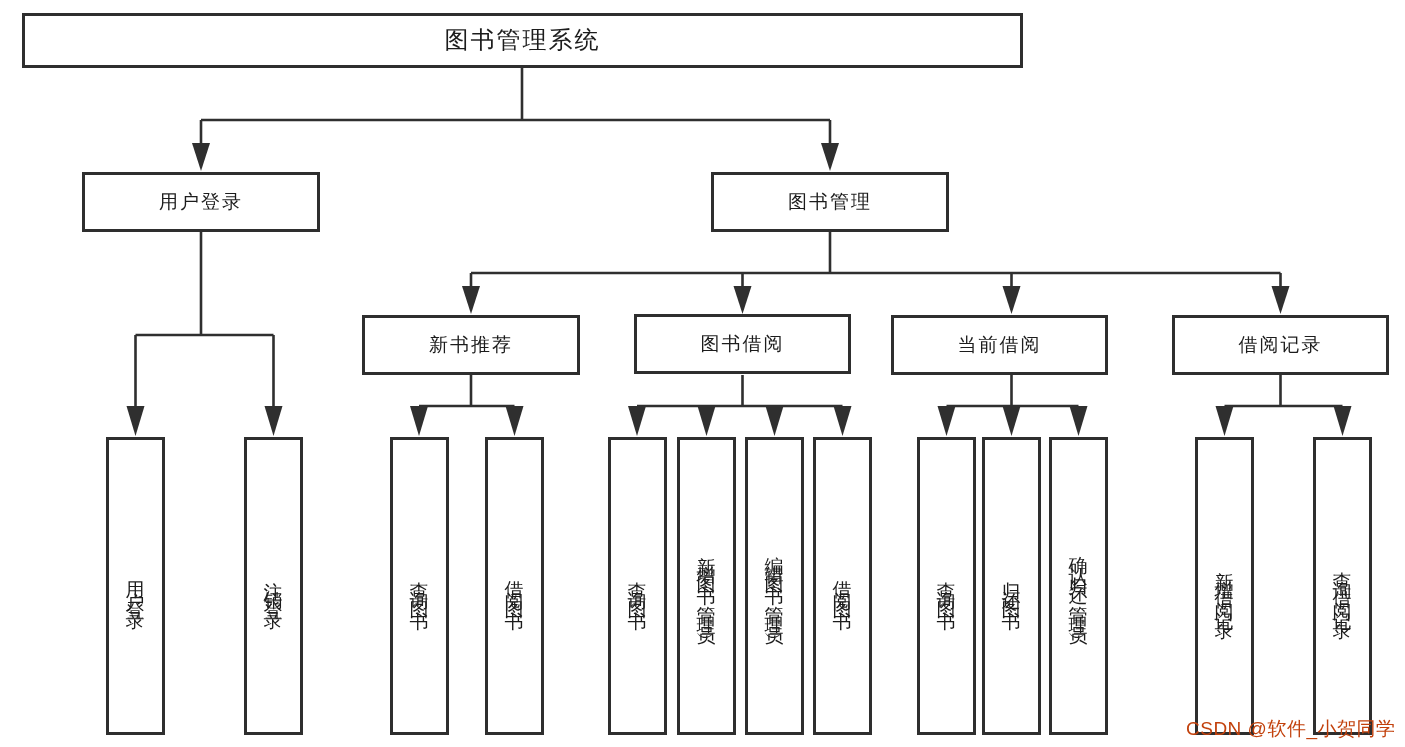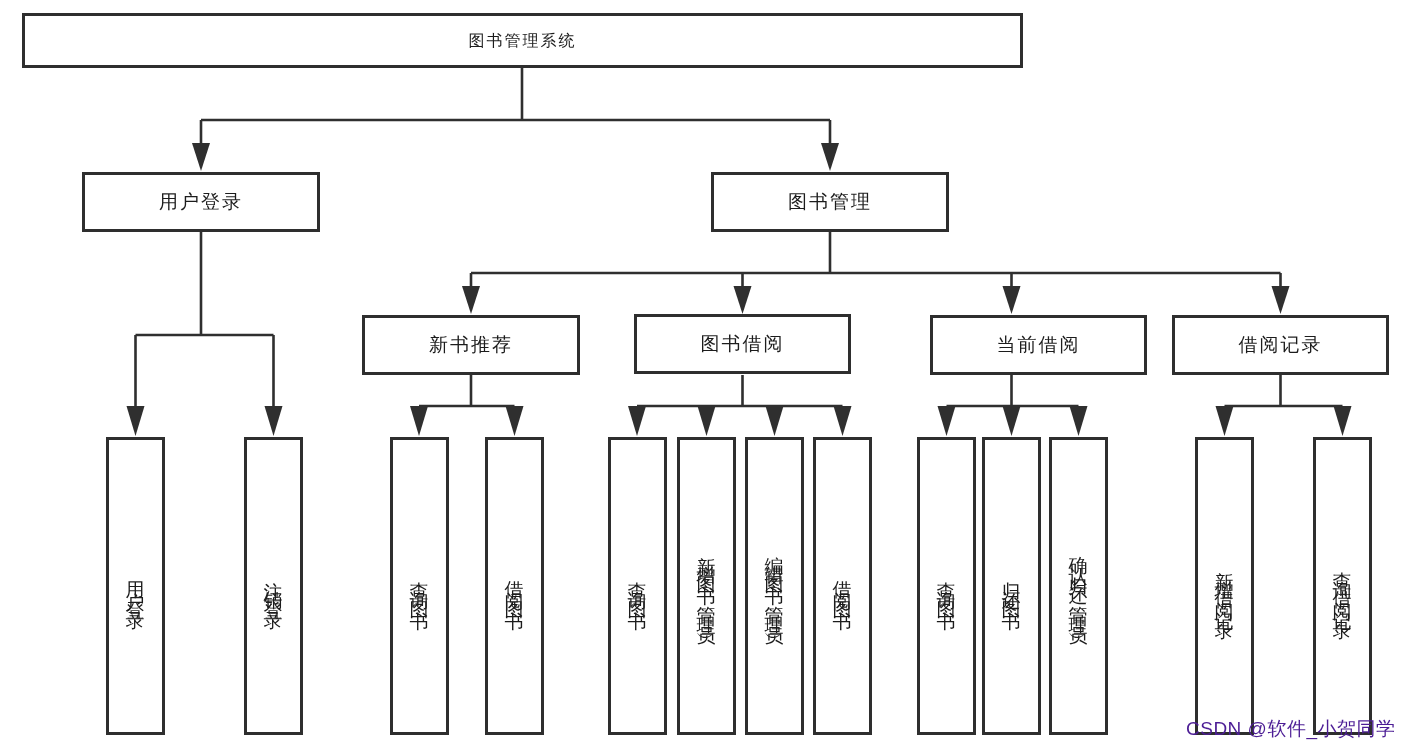--- a/index.html
+++ b/index.html
@@ -28,36 +28,36 @@
     justify-content: center;
     text-align: center;
     z-index: 2;
   }
   .h-node {
     font-size: 19px;
     letter-spacing: 2px;
     line-height: 1.2;
   }
   .root-node {
-    font-size: 16px;
+    font-size: 24px;
   }
   .v-node {
     writing-mode: vertical-rl;
     text-orientation: mixed;
     font-size: 19px;
     letter-spacing: 10px;
     line-height: 1.0;
   }
   .watermark {
     position: absolute;
     left: 1186px;
     top: 716px;
     width: 215px;
     font-size: 19px;
-    color: #4c1d95;
+    color: #c2410c;
     letter-spacing: 0.5px;
     white-space: nowrap;
     z-index: 5;
   }
 </style>
 </head>
 <body>
 
 <div class="canvas">
 
@@ -105,21 +105,21 @@
     </g>
   </svg>
 
   <div class="node h-node root-node" style="left:22px; top:13px; width:1001px; height:55px">图书管理系统</div>
 
   <div class="node h-node" style="left:82px; top:172px; width:238px; height:60px">用户登录</div>
   <div class="node h-node" style="left:362px; top:315px; width:218px; height:60px">新书推荐</div>
 
   <div class="node h-node" style="left:711px; top:172px; width:238px; height:60px">图书管理</div>
   <div class="node h-node" style="left:634px; top:314px; width:217px; height:60px">图书借阅</div>
-  <div class="node h-node" style="left:930px; top:315px; width:217px; height:60px">当前借阅</div>
+  <div class="node h-node" style="left:891px; top:315px; width:217px; height:60px">当前借阅</div>
   <div class="node h-node" style="left:1172px; top:315px; width:217px; height:60px">借阅记录</div>
 
   <div class="node v-node" style="left:106px; top:437px; width:59px; height:298px">用户登录</div>
   <div class="node v-node" style="left:244px; top:437px; width:59px; height:298px">注销登录</div>
 
   <div class="node v-node" style="left:390px; top:437px; width:59px; height:298px">查询图书</div>
   <div class="node v-node" style="left:485px; top:437px; width:59px; height:298px">借阅图书</div>
 
   <div class="node v-node" style="left:608px; top:437px; width:59px; height:298px">查询图书</div>
   <div class="node v-node" style="left:677px; top:437px; width:59px; height:298px">新增图书（管理员）</div>

